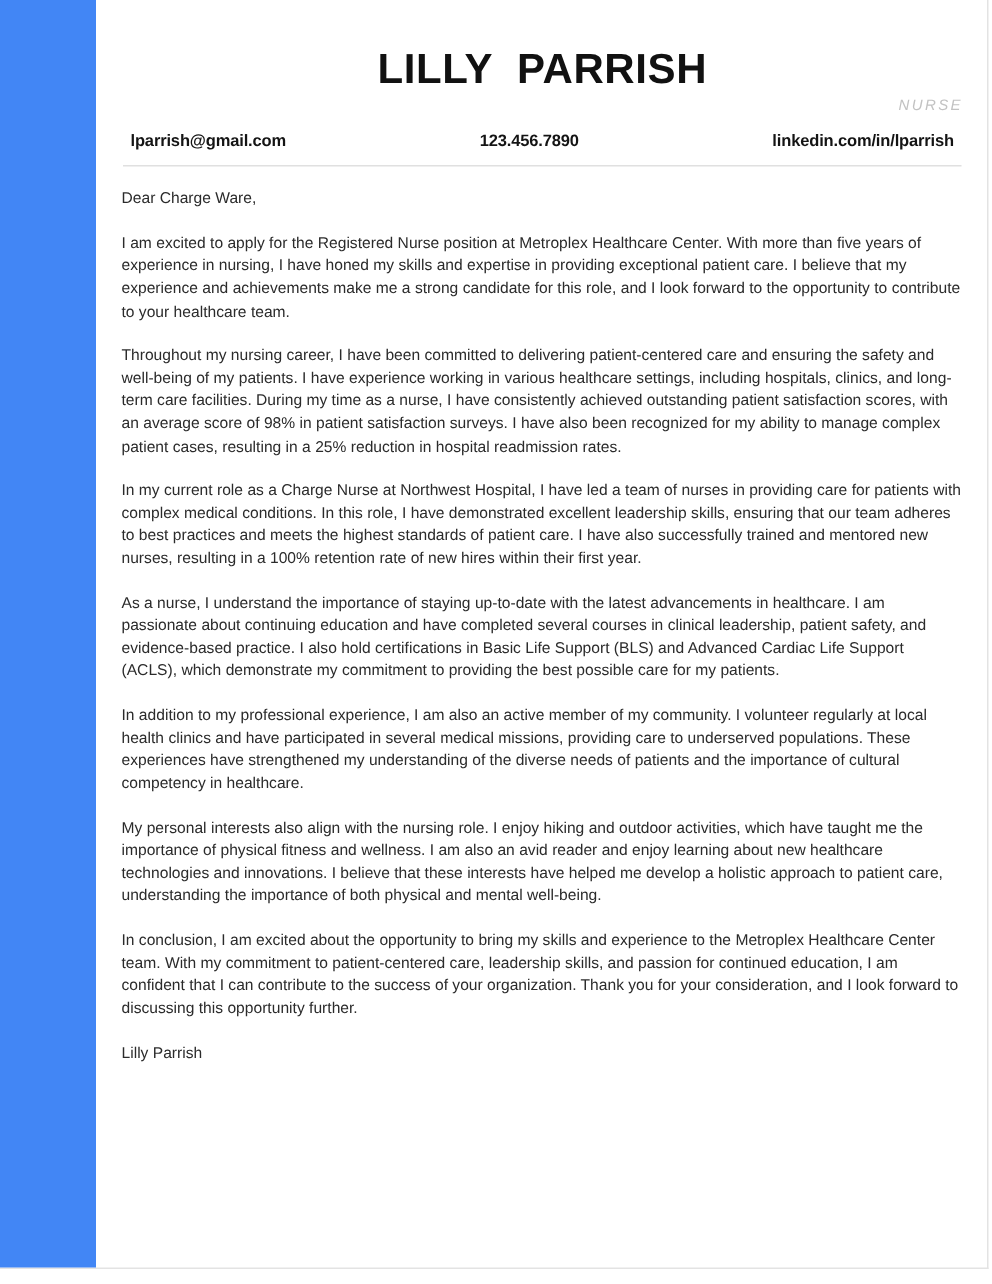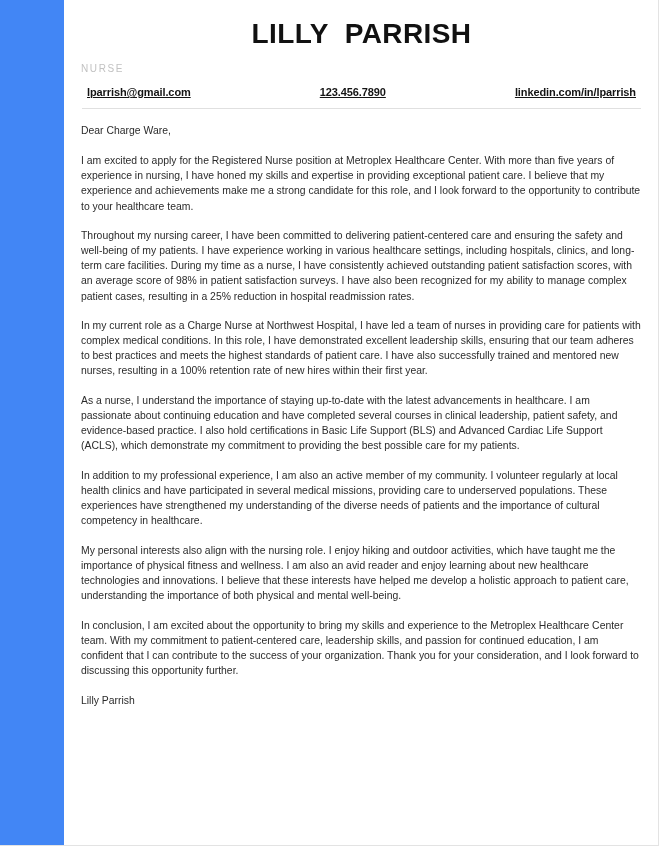--- a/index.html
+++ b/index.html
@@ -41,62 +41,62 @@
     left: 0;
     top: 0;
     width: 64px;
     height: 846px;
     background: #4286f5;
   }
 
   .content {
     position: absolute;
     left: 64px;
-    top: 0;
+    top: 12px;
     width: 595px;
     height: 594px;
     box-sizing: border-box;
   }
 
   
   .header {
     padding: 18px 17px 0 17px;
   }
   .name {
     text-align: center;
     font-size: 28px;
     font-weight: 700;
     letter-spacing: 0.4px;
     color: #111111;
     line-height: 1.15;
     margin: 0;
     white-space: pre;
   }
   .role {
-    text-align: left;
+    text-align: right;
     font-size: 10px;
     font-weight: 400;
     letter-spacing: 1.6px;
     color: #c2c2c2;
-    margin: 14px 0 0 0;
+    margin: 4px 0 0 0;
     line-height: 1;
+    font-style: italic;
   }
   .contact-row {
     display: flex;
     justify-content: space-between;
     align-items: baseline;
     margin: 12px 6px 0 6px;
   }
   .contact-item {
     font-size: 11px;
     font-weight: 700;
     color: #141414;
     letter-spacing: -0.1px;
     white-space: nowrap;
-    text-decoration: underline;
   }
   .contact-item.center {
     flex: 0 0 auto;
     text-align: right;
   }
   .contact-item.left { text-align: left; }
   .contact-item.right { text-align: center; }
 
   .divider {
     height: 1px;

